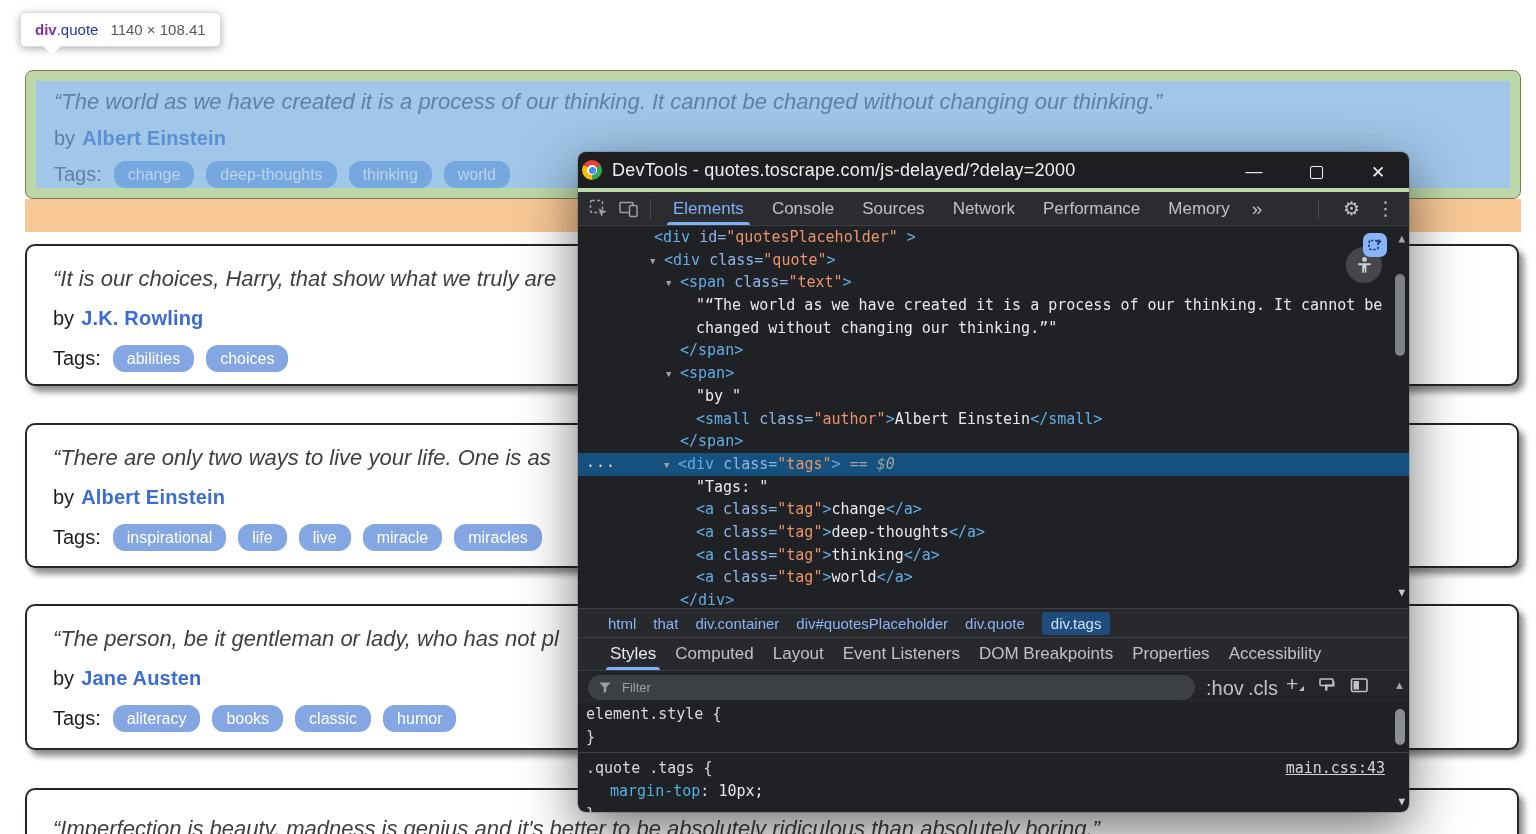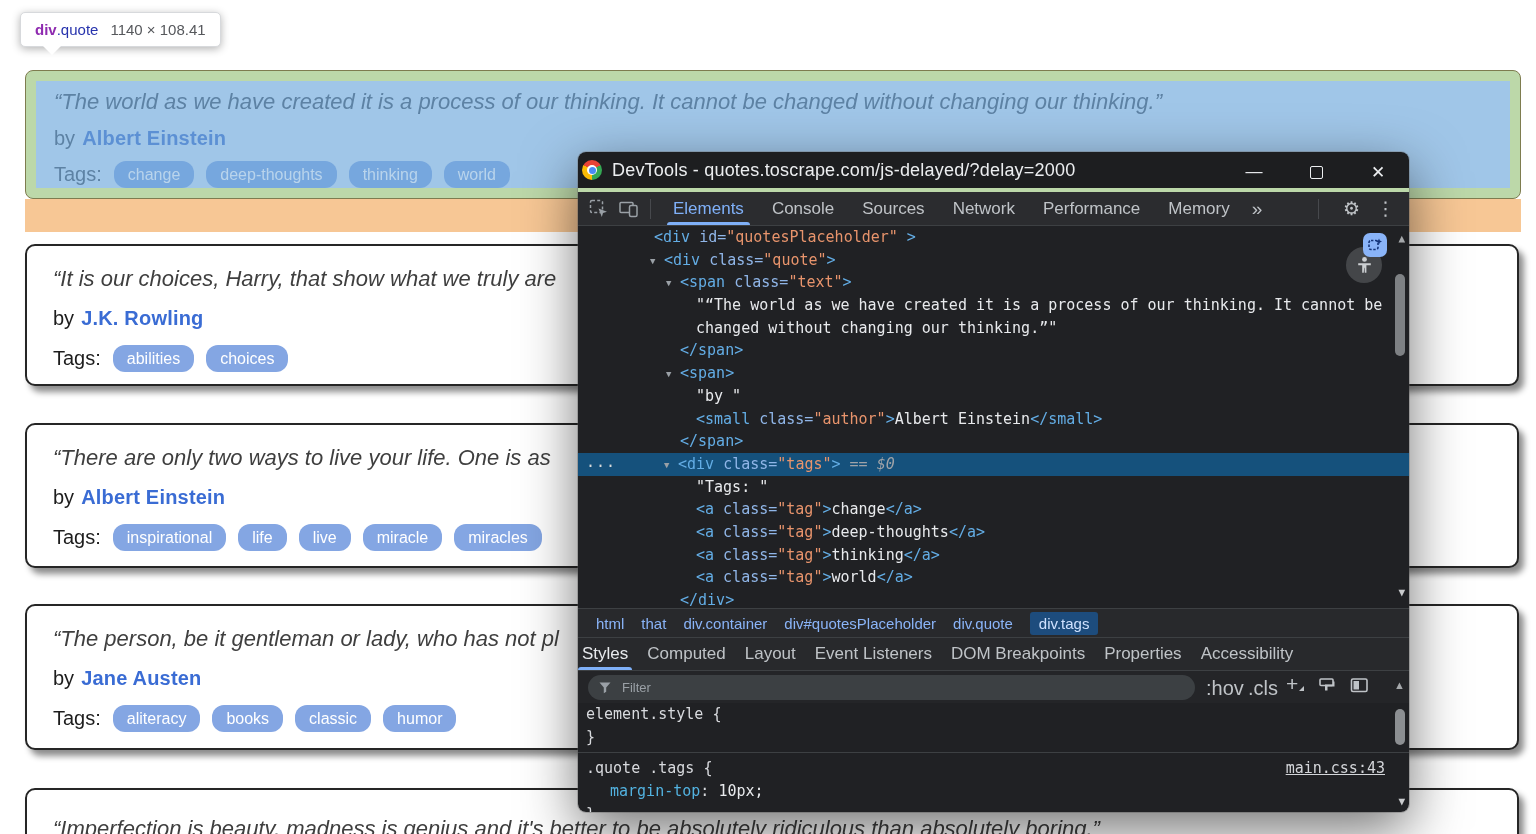--- a/index.html
+++ b/index.html
@@ -77,26 +77,26 @@
   #aibadge{position:absolute;left:785px;top:7px;width:24px;height:24px;border-radius:7px;
       background:#8ab4f8;display:flex;align-items:center;justify-content:center;z-index:3;}
   #personic{position:absolute;left:768px;top:21px;width:36px;height:36px;border-radius:50%;
       background:rgba(72,74,77,.92);display:flex;align-items:center;justify-content:center;z-index:2;}
   .sb-up{position:absolute;right:4px;color:#a5a8ab;font-size:11px;}
   .sb-dn{position:absolute;right:4px;color:#c9cbcd;font-size:11px;}
   #treethumb{position:absolute;right:4px;top:48px;width:10px;height:82px;background:#7e8184;border-radius:5px;}
 
   
   #crumbs{position:absolute;left:0;top:456px;right:0;height:29px;background:#28292c;border-top:1px solid #3d4043;
-      box-sizing:border-box;display:flex;align-items:center;gap:17px;padding-left:18px;font-size:15px;}
+      box-sizing:border-box;display:flex;align-items:center;gap:17px;padding-left:30px;font-size:15px;}
   .crumb{color:#8ab4f8;} .crumb.active{background:#1d4c7d;color:#cfe1ff;padding:3px 9px;border-radius:3px;}
 
   
   #stabs{position:absolute;left:0;top:485px;right:0;height:33px;background:#28292c;border-top:1px solid #3d4043;
-      box-sizing:border-box;display:flex;align-items:flex-start;gap:19px;padding-left:4px;}
+      box-sizing:border-box;display:flex;align-items:flex-start;gap:19px;padding-left:32px;}
   .stab{font-size:17px;color:#bfc3c7;height:32px;line-height:32px;position:relative;}
   .stab.active{color:#e8eaed;}
   .stab.active:after{content:"";position:absolute;left:-4px;right:-4px;bottom:0;height:3px;
       background:#7fb0f8;border-radius:3px 3px 0 0;}
 
   
   #frow{position:absolute;left:0;top:518px;right:0;height:33px;background:#242528;border-top:1px solid #3d4043;
       box-sizing:border-box;}
   #fpill{position:absolute;left:10px;top:4px;width:607px;height:25px;border-radius:13px;background:#3c4043;
       display:flex;align-items:center;padding-left:10px;box-sizing:border-box;gap:8px;}

